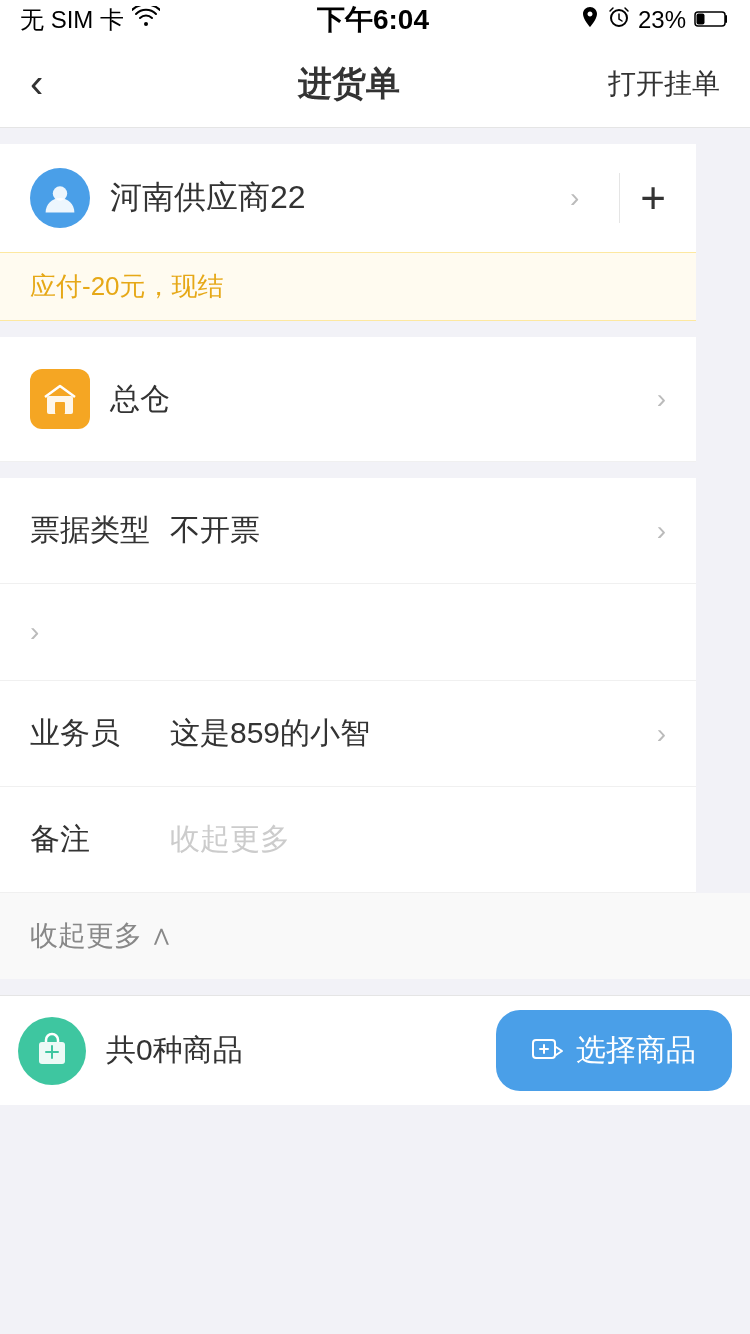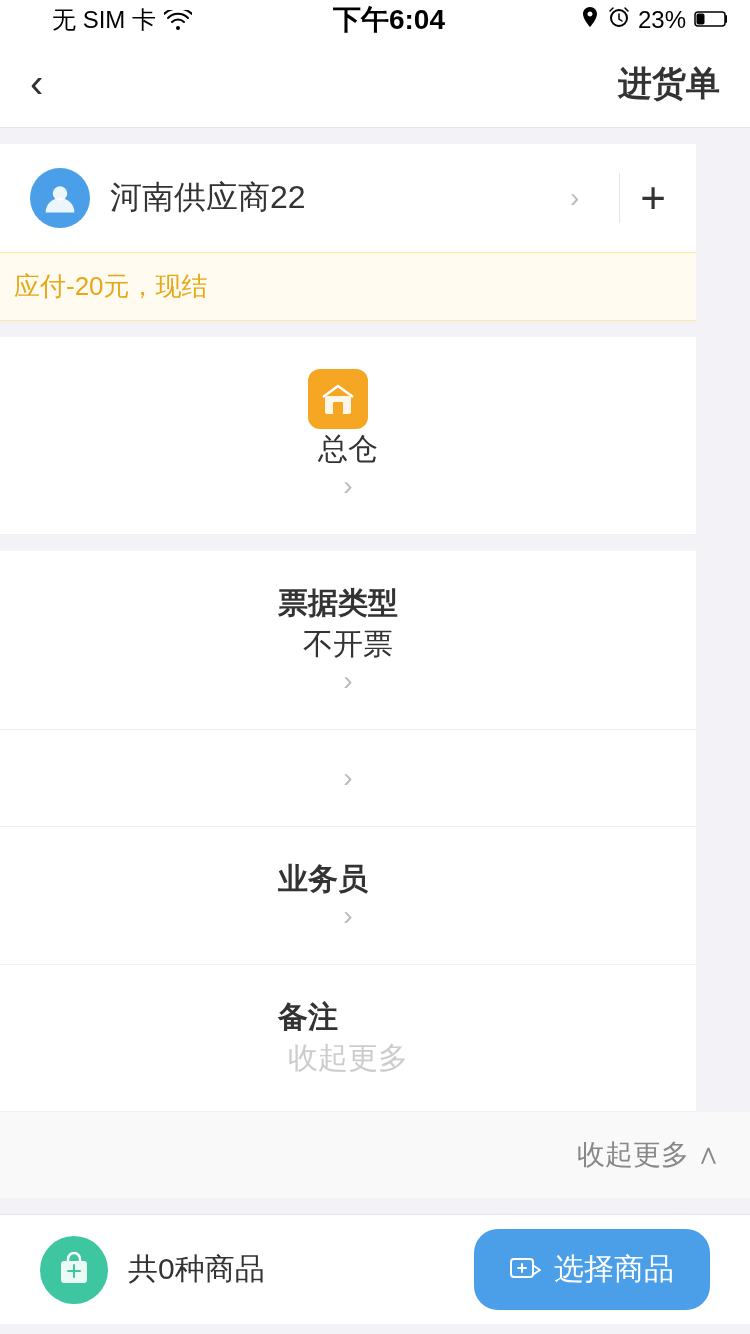--- a/index.html
+++ b/index.html
@@ -18,21 +18,21 @@
       width: 750px;
       height: 40px;
       background: #fff;
       display: flex;
       align-items: center;
       justify-content: space-between;
       padding: 0 20px;
       font-size: 24px;
       color: #000;
     }
-    .status-left { display: flex; align-items: flex-end; gap: 8px; margin-left: 32px; }
+    .status-left { display: flex; align-items: flex-start; gap: 8px; }
     .status-center { font-size: 28px; font-weight: 600; margin-left: 6px; }
     .status-right { display: flex; align-items: flex-end; gap: 8px; }
 
     
     .nav-bar {
       width: 750px;
       height: 88px;
       background: #fff;
       display: flex;
       align-items: center;
@@ -113,43 +113,41 @@
     .vertical-divider {
       width: 1px;
       height: 50px;
       background: #e5e5e5;
       margin: 0 20px;
     }
 
     
     .notice-bar {
       background: #fffbf0;
-      padding: 16px 14px;
+      padding: 16px 30px;
       font-size: 26px;
       color: #e6a817;
       border-top: 1px solid #fde8a0;
       border-bottom: 1px solid #fde8a0;
     }
 
     
     .form-row {
       display: flex;
       align-items: center;
       padding: 32px 30px;
       background: #fff;
       border-bottom: 1px solid #f0f0f0;
       cursor: pointer;
-      flex-direction: column;
     }
     .form-row-label {
       font-size: 30px;
       color: #333;
       width: 140px;
       flex-shrink: 0;
-      font-weight: bold;
     }
     .form-row-value {
       flex: 1;
       font-size: 30px;
       color: #333;
     }
     .form-row-placeholder {
       color: #ccc;
     }
     .form-row-arrow {
@@ -166,37 +164,37 @@
       justify-content: center;
       margin-right: 20px;
       flex-shrink: 0;
     }
 
     
     .collapse-row {
       background: #f9f9f9;
       display: flex;
       align-items: center;
-      justify-content: flex-end;
+      justify-content: flex-start;
       padding: 24px 30px;
       cursor: pointer;
     }
     .collapse-text {
       font-size: 28px;
       color: #888;
     }
 
     
     .bottom-bar {
       width: 750px;
       height: 110px;
       background: #fff;
       display: flex;
       align-items: center;
-      padding: 0 40px;
+      padding: 0 18px;
       gap: 20px;
       border-top: 1px solid #e5e5e5;
     }
     .product-icon-wrap {
       width: 68px;
       height: 68px;
       border-radius: 50%;
       background: #3ec6a0;
       display: flex;
       align-items: center;
@@ -267,20 +265,21 @@
         <rect x="2.5" y="3.5" width="8" height="11" rx="2" fill="#000"></rect>
         <path d="M32 6v6" stroke="#000" stroke-width="2" stroke-linecap="round"></path>
       </svg>
     </span>
   </div>
 </div>
 
 <div class="nav-bar">
   <div class="nav-back">‹</div>
   <div class="nav-title">进货单</div>
+  <div class="nav-action">打开挂单</div>
 </div>
 
 <div class="divider"></div>
 
 <div class="section-card">
   <div class="supplier-row">
     <div class="supplier-avatar">
       <svg class="avatar-icon" viewBox="0 0 40 40" fill="none">
         <circle cx="20" cy="15" r="8" fill="#fff" opacity="0.9"></circle>
         <path d="M4 36c0-8.8 7.2-16 16-16s16 7.2 16 16" fill="#fff" opacity="0.9"></path>
@@ -322,20 +321,21 @@
     <div class="form-row-value">不开票</div>
     <div class="form-row-arrow">›</div>
   </div>
 
   <div class="form-row">
     <div class="form-row-arrow">›</div>
   </div>
 
   <div class="form-row">
     <div class="form-row-label">业务员</div>
+    <div class="form-row-value">这是859的小智</div>
     <div class="form-row-arrow">›</div>
   </div>
 
   <div class="form-row">
     <div class="form-row-label">备注</div>
     <div class="form-row-value form-row-placeholder">收起更多</div>
   </div>
 
 </div>
 

